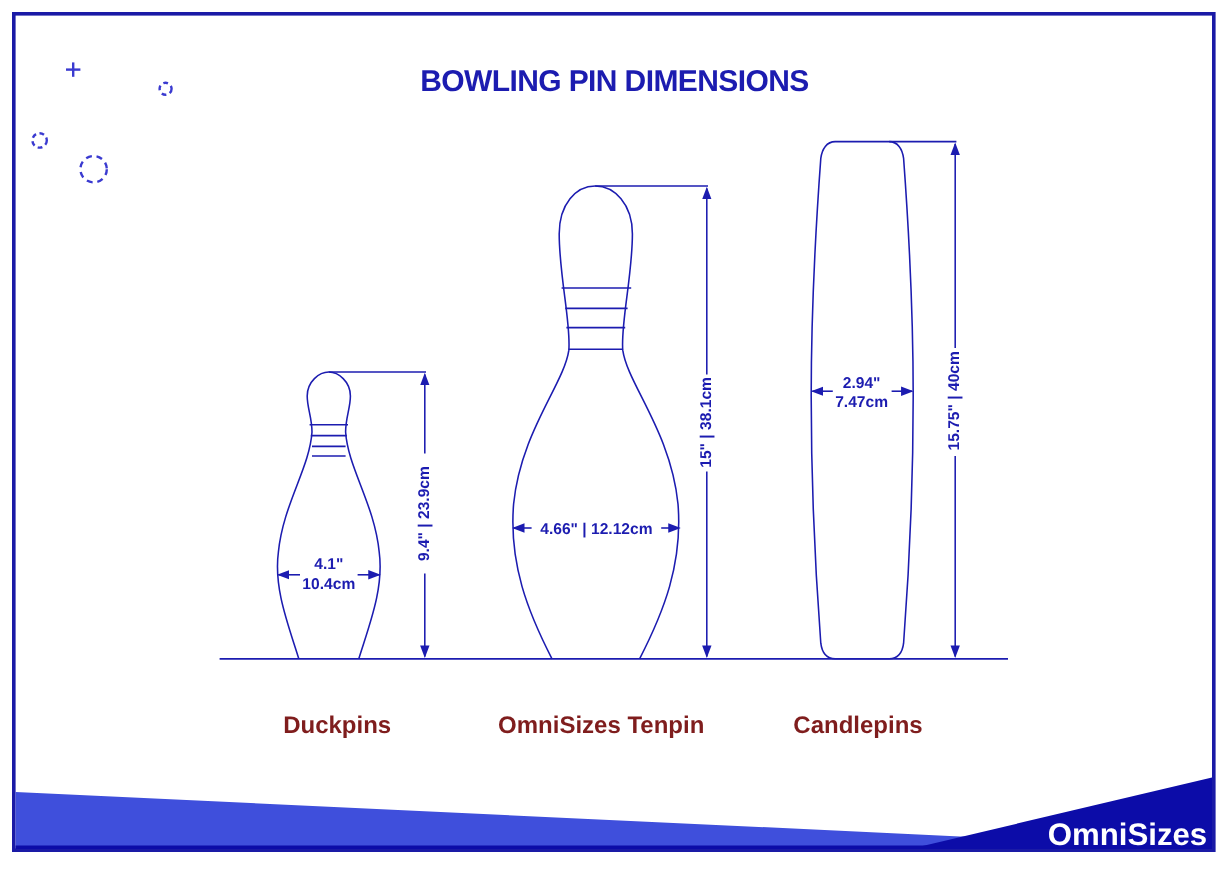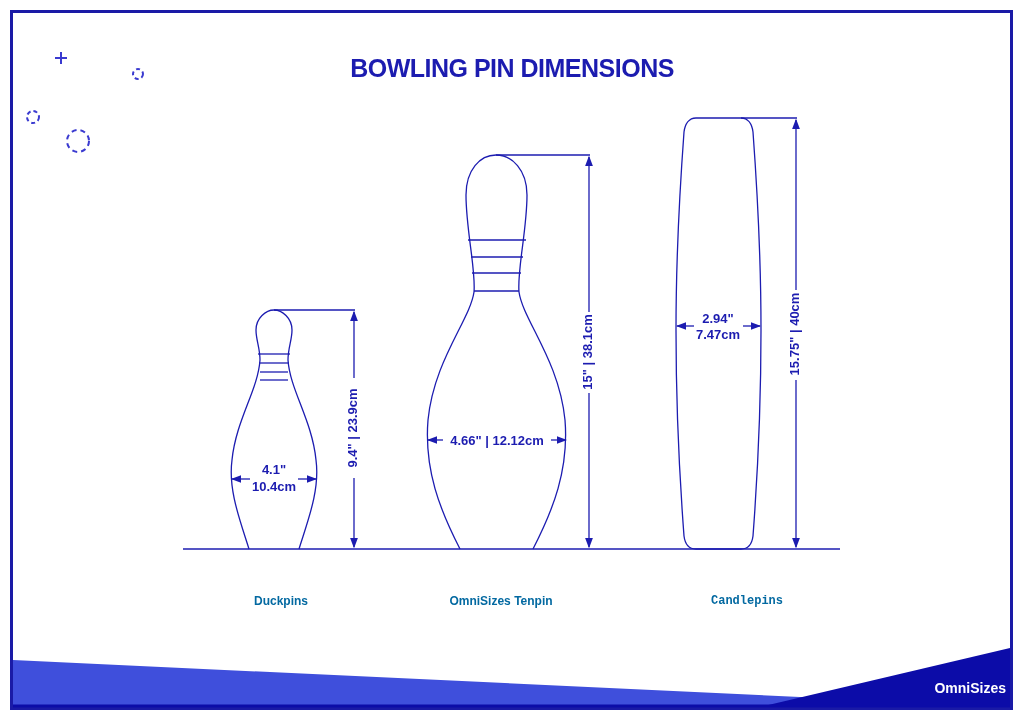--- a/index.html
+++ b/index.html
@@ -1,21 +1,21 @@
 <!DOCTYPE html>
 <html><head>
   <meta charset="utf-8">
   <style>
     html, body { margin: 0; padding: 0; background: #ffffff; }
     body { width: 1024px; height: 724px; position: relative; overflow: hidden; font-family: "Liberation Sans", sans-serif; }
     .frame { position: absolute; left: 10px; top: 10px; width: 1003px; height: 700px; border: 3px solid #1a1aa6; box-sizing: border-box; background: #fff; overflow: hidden; }
     .title { position: absolute; left: 0; top: 22px; width: 1024px; text-align: center; font-family: "Liberation Sans", sans-serif; font-weight: bold; font-size: 25px; color: #1c1cb0; letter-spacing: -0.5px; margin-top: 32px; }
     svg.draw { position: absolute; left: 0; top: 0; }
-    .label { position: absolute; font-weight: bold; font-size: 12px; color: #0369a1; text-align: center; width: 200px; }
-    .brand { position: absolute; right: 18px; top: 680px; font-weight: bold; font-size: 14px; color: #ffffff; }
+    .label { position: absolute; font-weight: bold; font-size: 20px; color: #7f1d1d; text-align: center; width: 200px; }
+    .brand { position: absolute; right: 18px; top: 680px; font-weight: bold; font-size: 26px; color: #ffffff; }
   </style>
 </head>
 <body>
 
 <div class="frame"></div>
 
 <div class="title">BOWLING PIN DIMENSIONS</div>
 
 <svg class="draw" width="1024" height="724" viewBox="0 0 1024 724">
   <defs>
@@ -77,15 +77,15 @@
   <text x="718" y="323" text-anchor="middle" font-family="Liberation Sans, sans-serif" font-weight="bold" font-size="13" fill="#1c1cb0">2.94"</text>
   <text x="718" y="339" text-anchor="middle" font-family="Liberation Sans, sans-serif" font-weight="bold" font-size="13" fill="#1c1cb0">7.47cm</text>
 
   <polygon points="13,660 800,697 1010,697 1010,707 13,707" fill="#3f4fdc"></polygon>
   <polygon points="760,707 1010,648 1010,707" fill="#0c0ca8"></polygon>
   <line x1="13" y1="706" x2="1010" y2="706" stroke="#0c0ca8" stroke-width="3"></line>
 </svg>
 
 <div class="label" style="left:181px; top:594px;">Duckpins</div>
 <div class="label" style="left:401px; top:594px;">OmniSizes Tenpin</div>
-<div class="label" style="left:647px; top:594px;font-family:Liberation Mono, monospace;">Candlepins</div>
+<div class="label" style="left:615px; top:594px;">Candlepins</div>
 
 <div class="brand">OmniSizes</div>
 
 </body></html>

